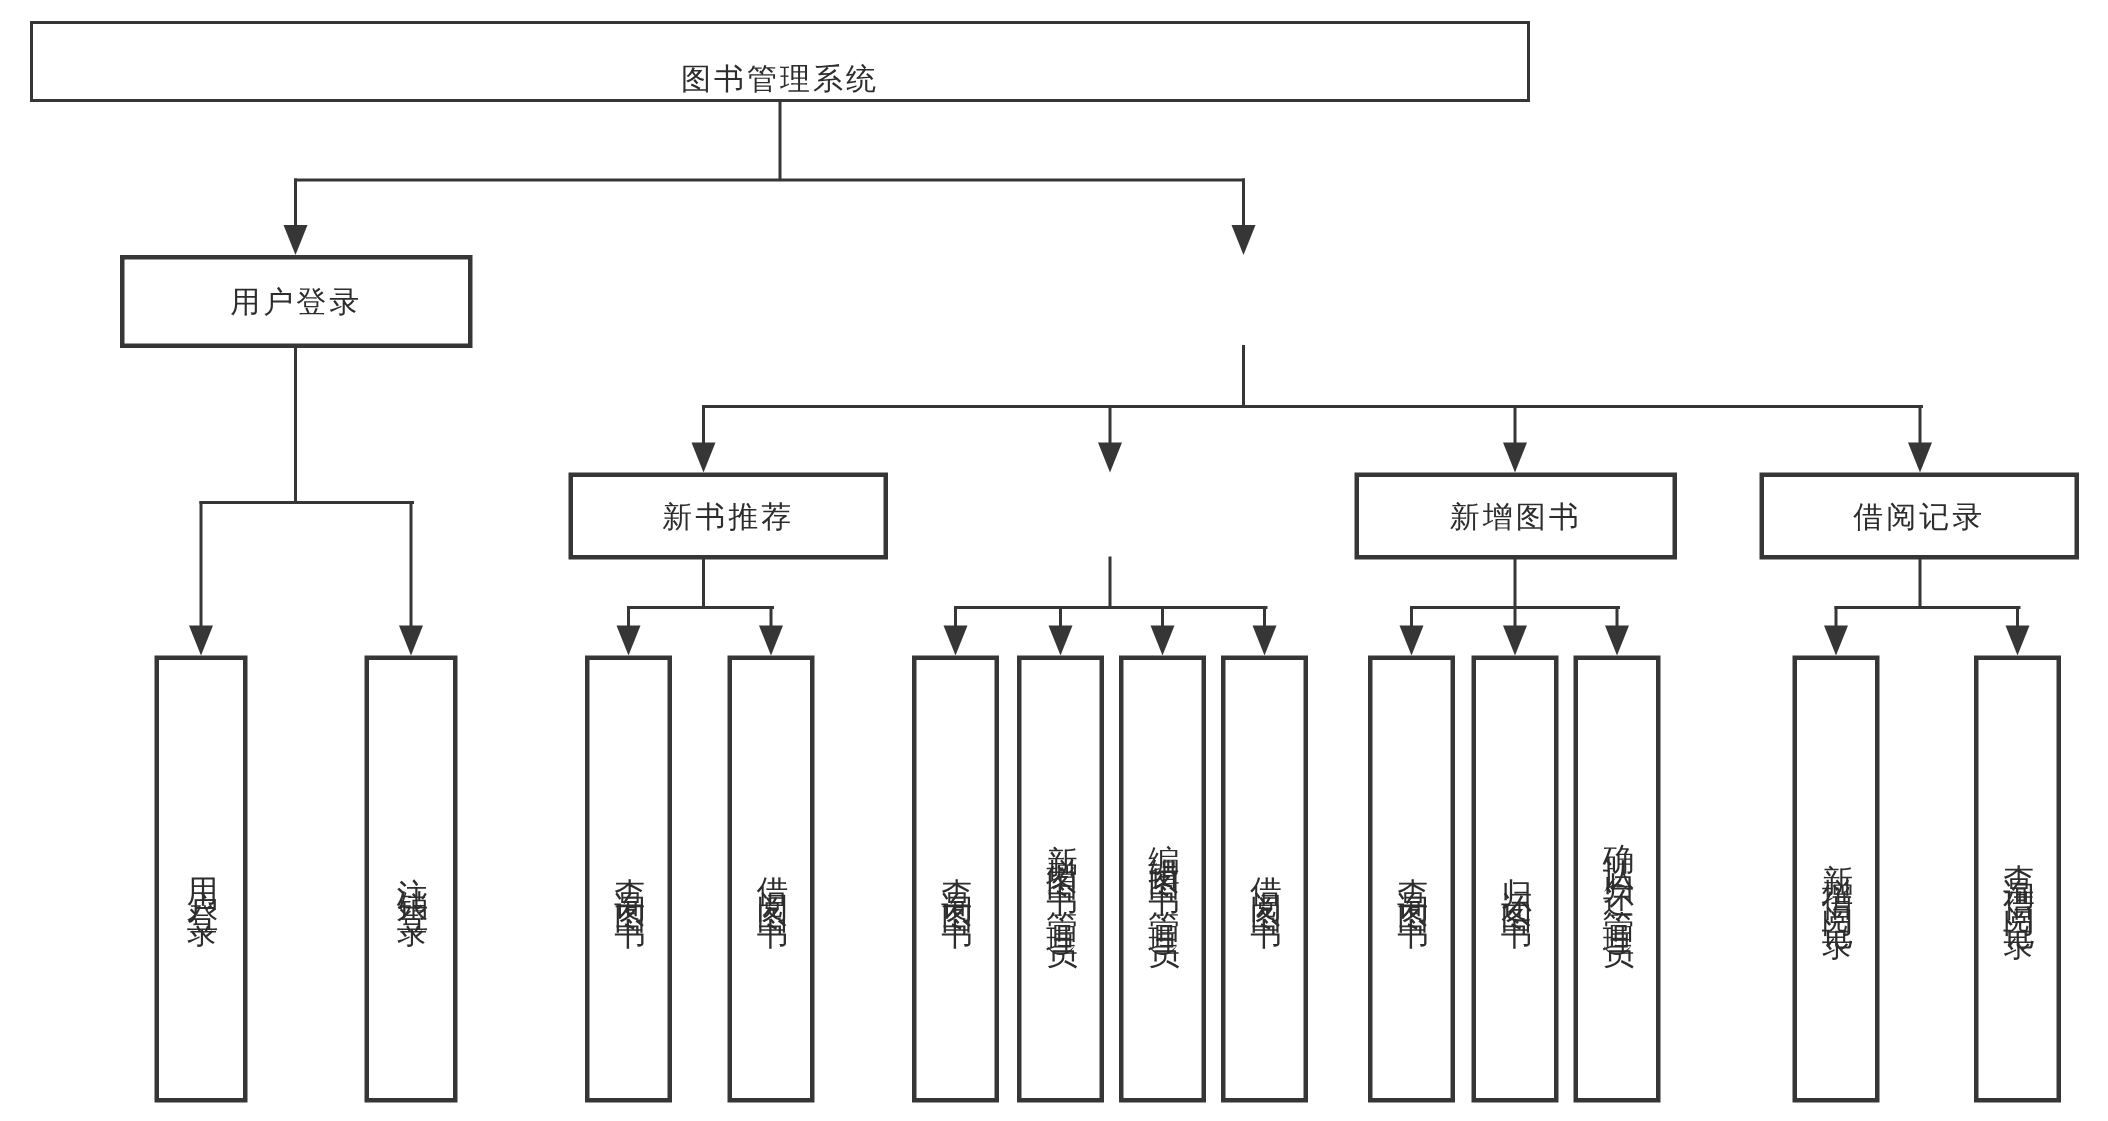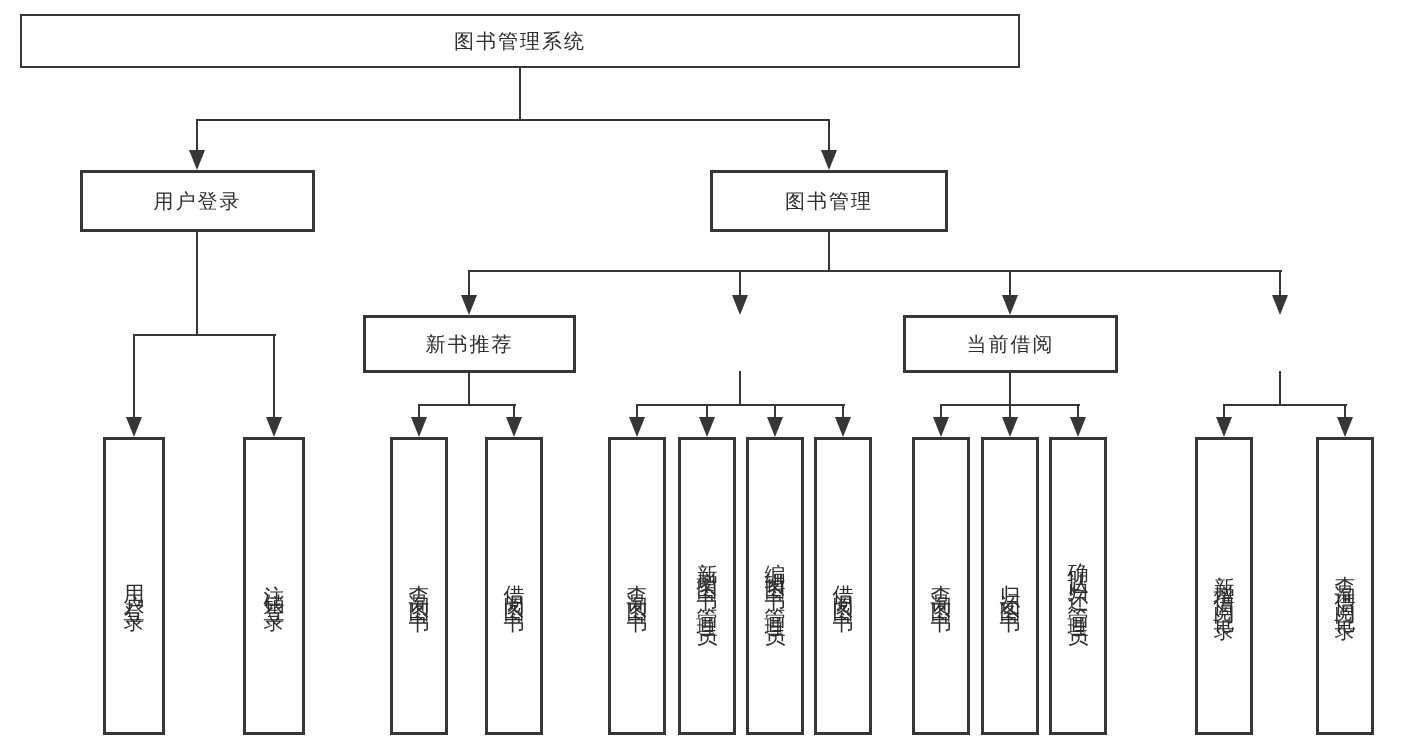--- a/index.html
+++ b/index.html
@@ -14,21 +14,21 @@
   .box {
     position: absolute;
     box-sizing: border-box;
     background: #ffffff;
     border: 3px solid #363636;
     display: flex;
     align-items: center;
     justify-content: center;
     color: #2d2d2d;
   }
-  .box.thin { border-width: 2px; }
+  .box.thin { border-width: 2px; align-items: flex-end; }
   .hlabel {
     font-size: 20px;
     letter-spacing: 2px;
     white-space: nowrap;
     color: #2d2d2d;
   }
   .vtext {
     writing-mode: vertical-rl;
     font-size: 21px;
     letter-spacing: 9px;
@@ -71,47 +71,47 @@
   <div class="line" style="left:196px; top:119px; width:634px; height:2px;"></div>
   <div class="line" style="left:196px; top:119px; width:2px;   height:33px;"></div>
   <div class="line" style="left:828px; top:119px; width:2px;   height:33px;"></div>
   <div class="arrow" style="left:189px; top:150px;"></div>
   <div class="arrow" style="left:821px; top:150px;"></div>
 
   <div class="box" style="left:80px; top:170px; width:235px; height:62px;">
     <span class="hlabel">用户登录</span>
   </div>
 
-  <div class="box" style="left:710px; top:170px; width:238px; height:62px;">
-    <span class="hlabel">图书管理</span>
-  </div>
 
   <div class="line" style="left:196px; top:230px; width:2px;   height:106px;"></div>
   <div class="line" style="left:133px; top:334px; width:143px; height:2px;"></div>
   <div class="line" style="left:133px; top:334px; width:2px;   height:85px;"></div>
   <div class="line" style="left:273px; top:334px; width:2px;   height:85px;"></div>
   <div class="arrow" style="left:126px; top:417px;"></div>
   <div class="arrow" style="left:266px; top:417px;"></div>
 
   <div class="line" style="left:828px;  top:230px; width:2px;   height:42px;"></div>
   <div class="line" style="left:468px;  top:270px; width:814px; height:2px;"></div>
   <div class="line" style="left:468px;  top:270px; width:2px;   height:27px;"></div>
   <div class="line" style="left:739px;  top:270px; width:2px;   height:27px;"></div>
   <div class="line" style="left:1009px; top:270px; width:2px;   height:27px;"></div>
   <div class="line" style="left:1279px; top:270px; width:2px;   height:27px;"></div>
   <div class="arrow" style="left:461px;  top:295px;"></div>
   <div class="arrow" style="left:732px;  top:295px;"></div>
   <div class="arrow" style="left:1002px; top:295px;"></div>
   <div class="arrow" style="left:1272px; top:295px;"></div>
 
-  <div class="box" style="left:363px; top:315px; width:213px; height:58px;">
+  <div class="box" style="left:379px; top:315px; width:213px; height:58px;">
     <span class="hlabel">新书推荐</span>
   </div>
   <div class="box" style="left:903px; top:315px; width:215px; height:58px;">
-    <span class="hlabel">当前借阅</span>
+    <span class="hlabel">新增图书</span>
+  </div>
+  <div class="box" style="left:1173px; top:315px; width:213px; height:58px;">
+    <span class="hlabel">借阅记录</span>
   </div>
 
   <div class="line" style="left:468px; top:371px; width:2px;  height:35px;"></div>
   <div class="line" style="left:418px; top:404px; width:98px; height:2px;"></div>
   <div class="line" style="left:418px; top:404px; width:2px;  height:15px;"></div>
   <div class="line" style="left:513px; top:404px; width:2px;  height:15px;"></div>
   <div class="arrow" style="left:411px; top:417px;"></div>
   <div class="arrow" style="left:506px; top:417px;"></div>
 
   <div class="line" style="left:739px; top:371px; width:2px;   height:35px;"></div>

